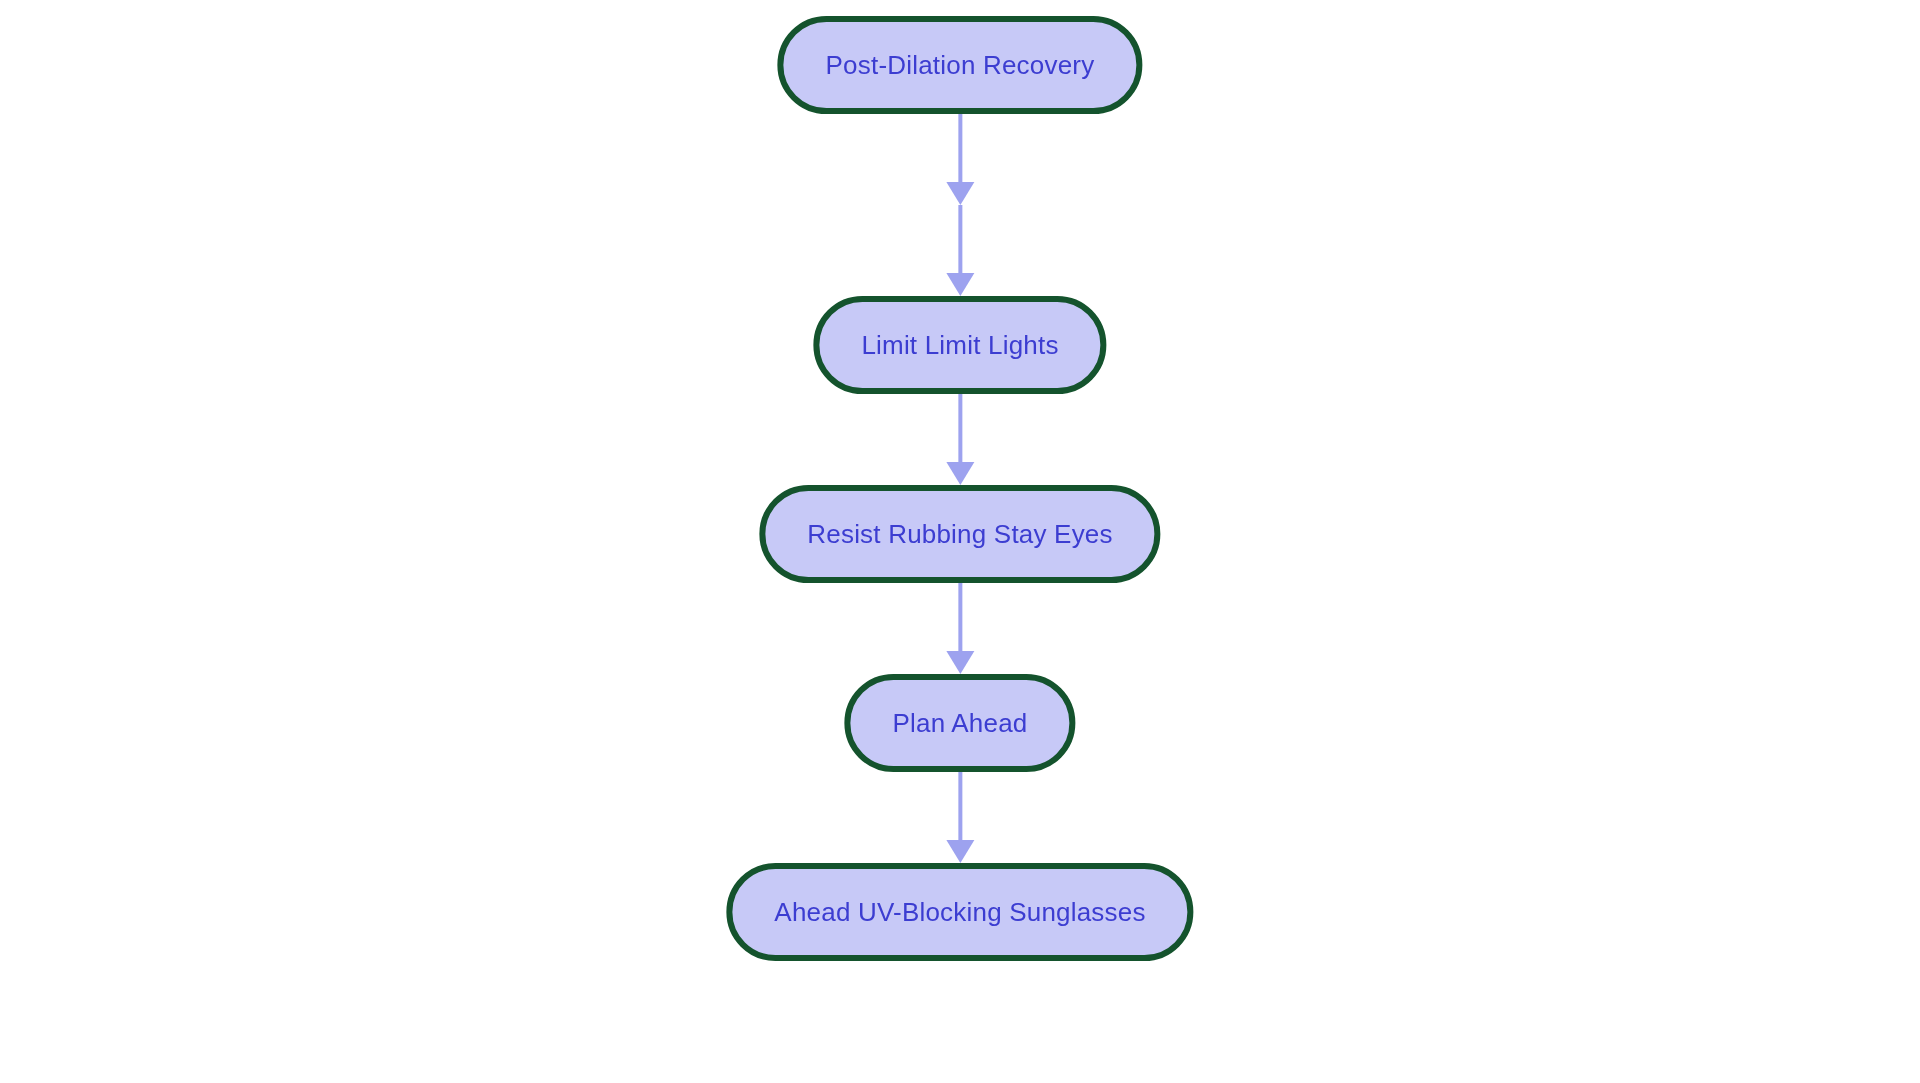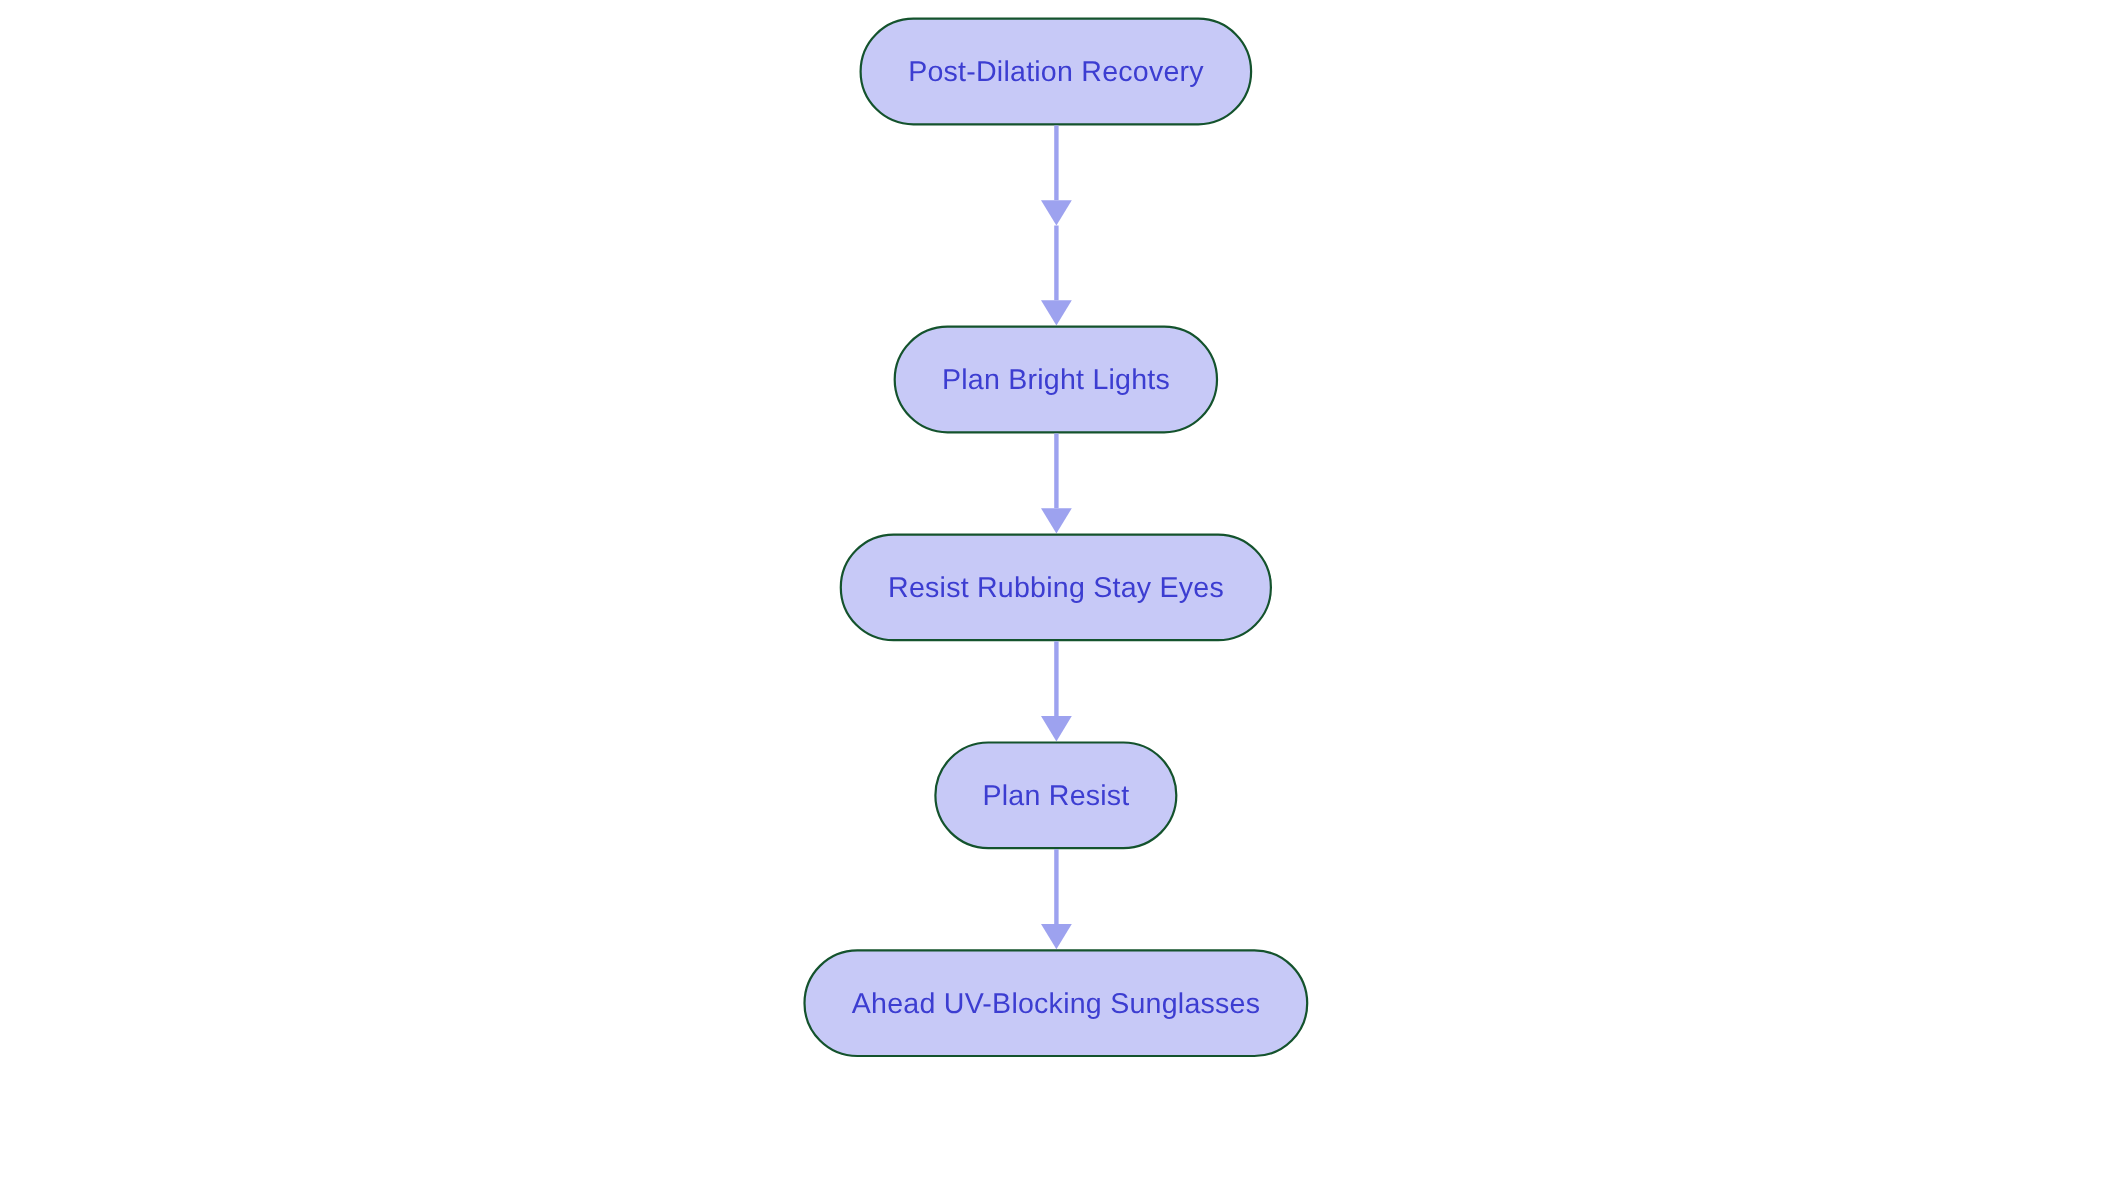--- a/index.html
+++ b/index.html
@@ -22,21 +22,21 @@
     transform: translateX(-50%);
     display: flex;
     flex-direction: column;
     align-items: center;
   }
   .flow-node {
     box-sizing: border-box;
     height: 98px;
     border-radius: 49px;
     background: #c7c9f7;
-    border: 2px solid #14532d;
+    border: 6px solid #14532d;
     color: #3c3dd1;
     font-size: 26px;
     font-weight: 500;
     letter-spacing: 0.2px;
     display: flex;
     align-items: center;
     justify-content: center;
     padding: 0 42px;
     white-space: nowrap;
   }
@@ -72,35 +72,35 @@
       <div class="stem"></div>
       <div class="head"></div>
     </div>
 
 
     <div class="flow-arrow">
       <div class="stem"></div>
       <div class="head"></div>
     </div>
 
-    <div class="flow-node">Plan Bright Lights</div>
+    <div class="flow-node">Limit Limit Lights</div>
 
     <div class="flow-arrow">
       <div class="stem"></div>
       <div class="head"></div>
     </div>
 
     <div class="flow-node">Resist Rubbing Stay Eyes</div>
 
     <div class="flow-arrow">
       <div class="stem"></div>
       <div class="head"></div>
     </div>
 
-    <div class="flow-node">Plan Resist</div>
+    <div class="flow-node">Plan Ahead</div>
 
     <div class="flow-arrow">
       <div class="stem"></div>
       <div class="head"></div>
     </div>
 
     <div class="flow-node">Ahead UV-Blocking Sunglasses</div>
 
   </div>
 </div>

